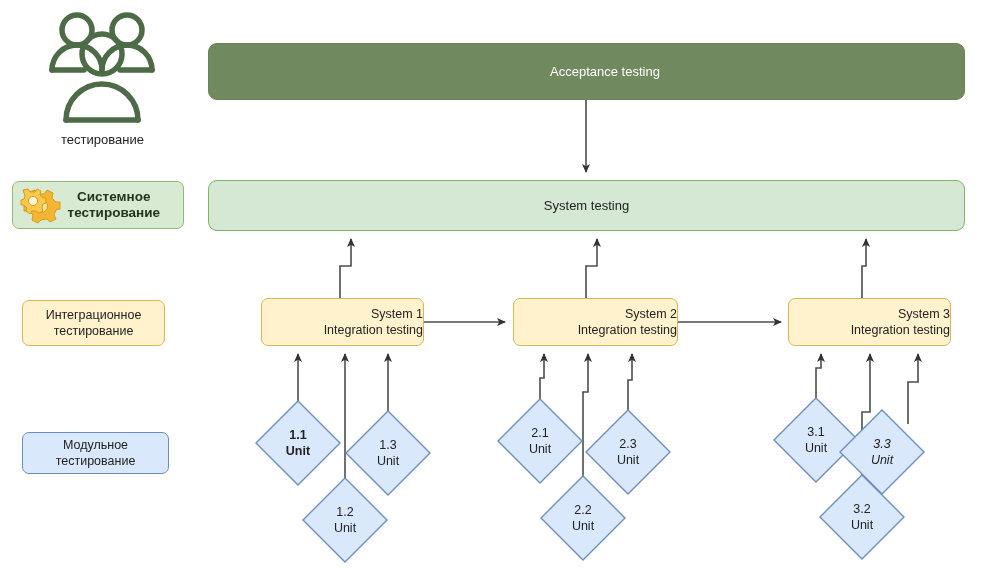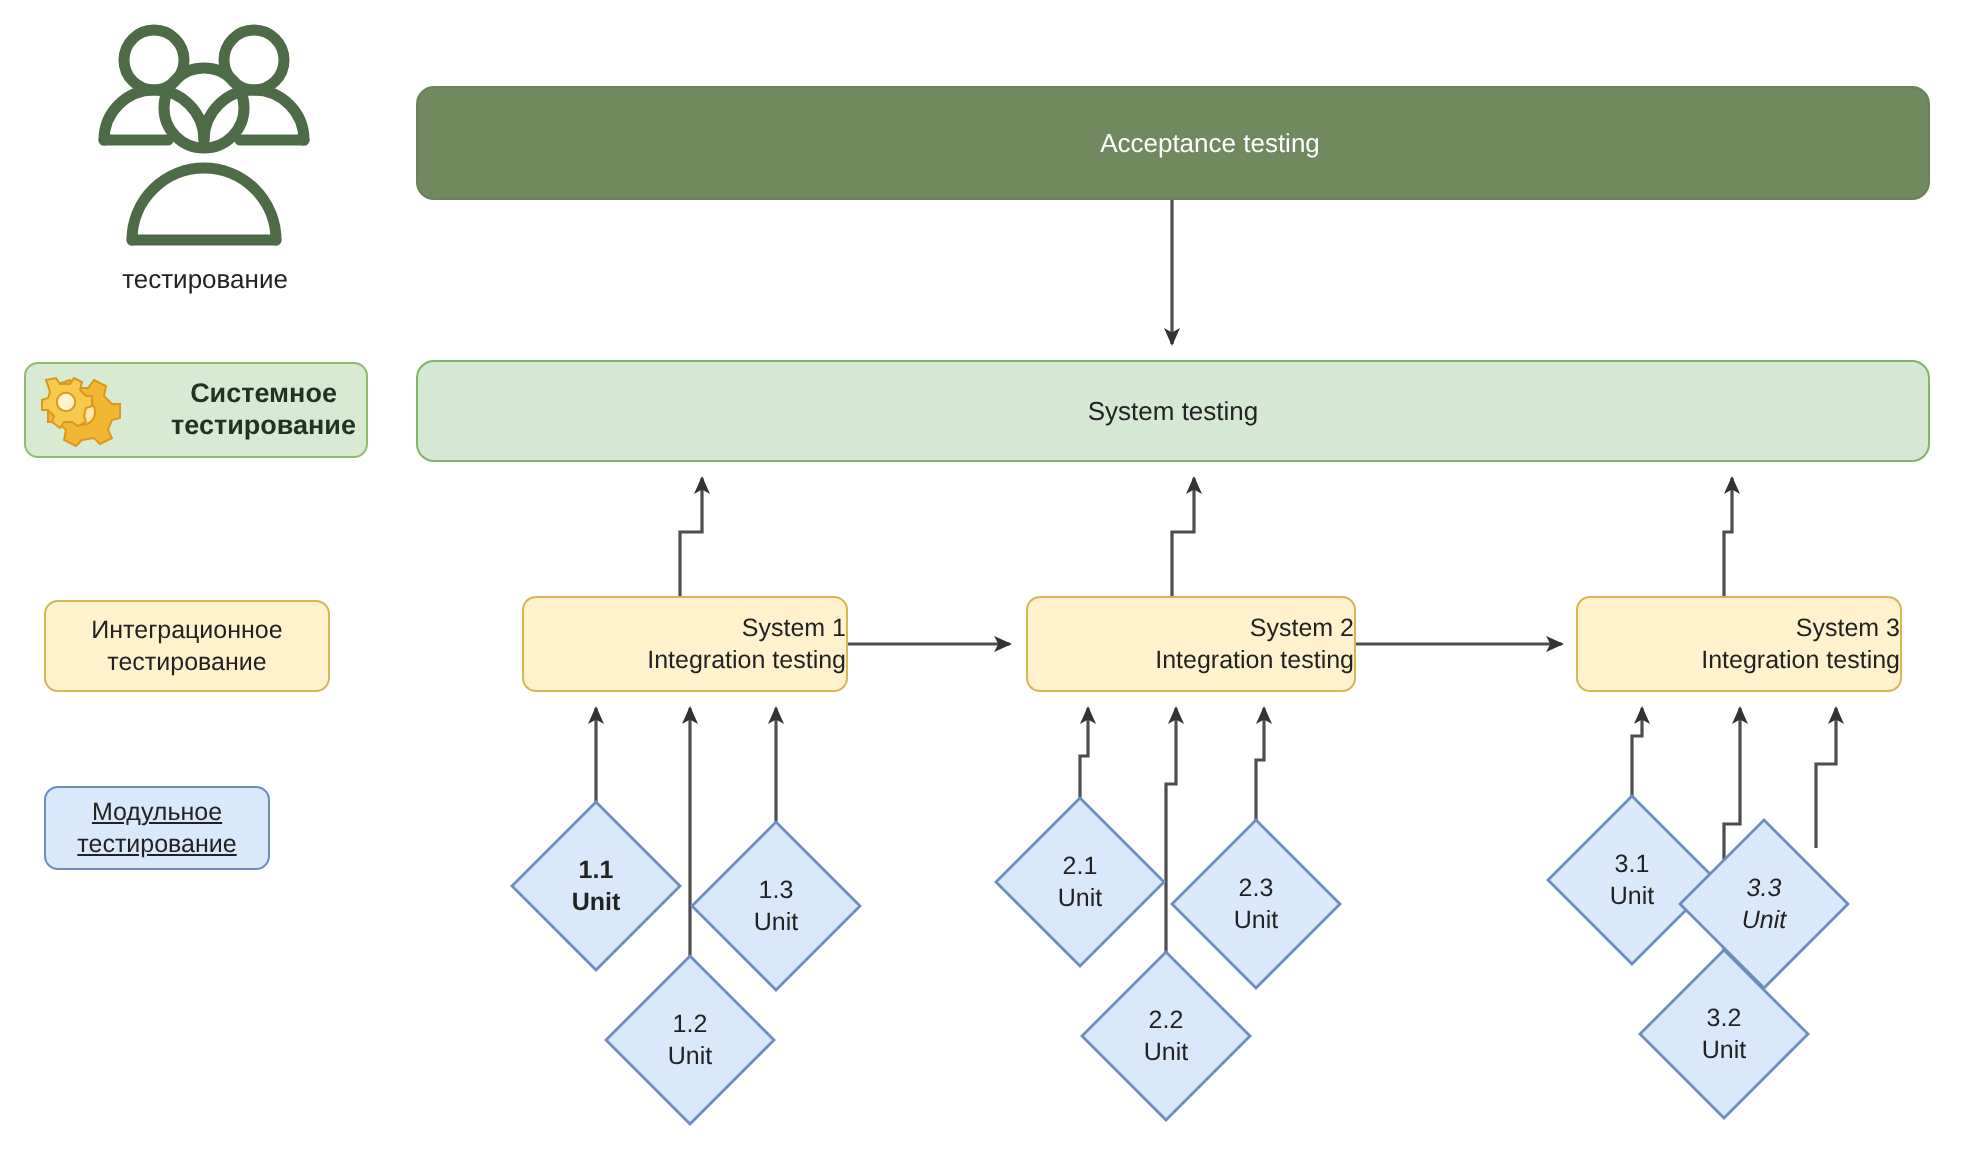--- a/index.html
+++ b/index.html
@@ -49,49 +49,48 @@
     left: 12px;
     top: 181px;
     width: 172px;
     height: 48px;
     background: #d9ead3;
     border: 1px solid #8fbc72;
     font-size: 13.5px;
     font-weight: bold;
     color: #20351f;
     justify-content: flex-end;
-    padding-right: 5px;
+    padding-right: 23px;
   }
   #gear-icon {
     position: absolute;
     left: 6px;
     top: 6px;
     width: 42px;
     height: 36px;
   }
   #integration-legend {
     left: 22px;
     top: 300px;
     width: 143px;
     height: 46px;
     background: #fff2cc;
     border: 1px solid #d6b656;
     font-size: 12.5px;
     color: #222222;
   }
   #unit-legend {
     left: 22px;
-    top: 393px;
-    width: 113px;
+    top: 432px;
+    width: 147px;
     height: 42px;
     background: #dae8fc;
     border: 1px solid #6c8ebf;
     font-size: 12.5px;
     color: #222222;
-    text-decoration: underline;
   }
 
   
   .bar {
     border-radius: 9px;
     box-sizing: border-box;
     display: flex;
     align-items: center;
     justify-content: center;
     font-size: 13px;

